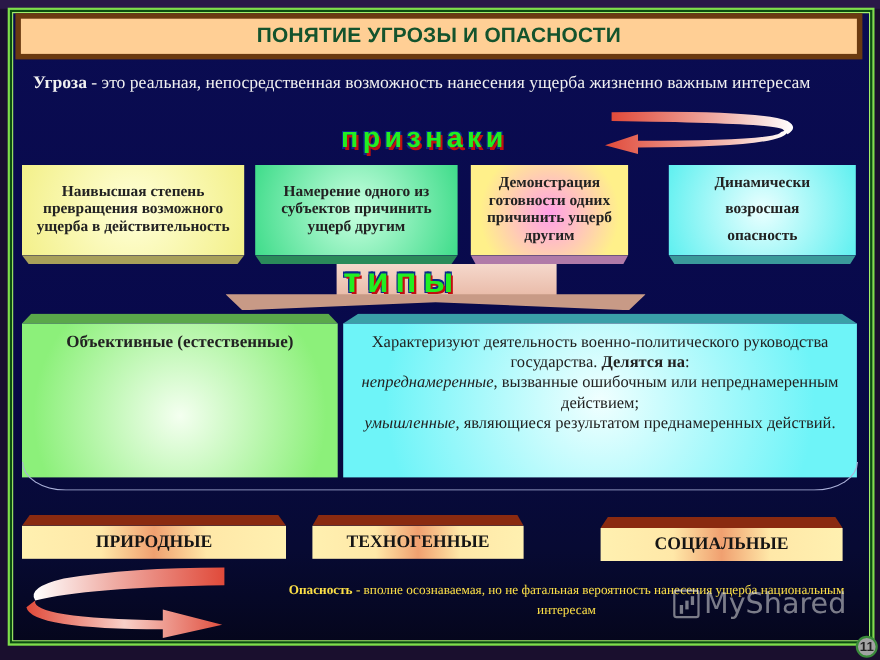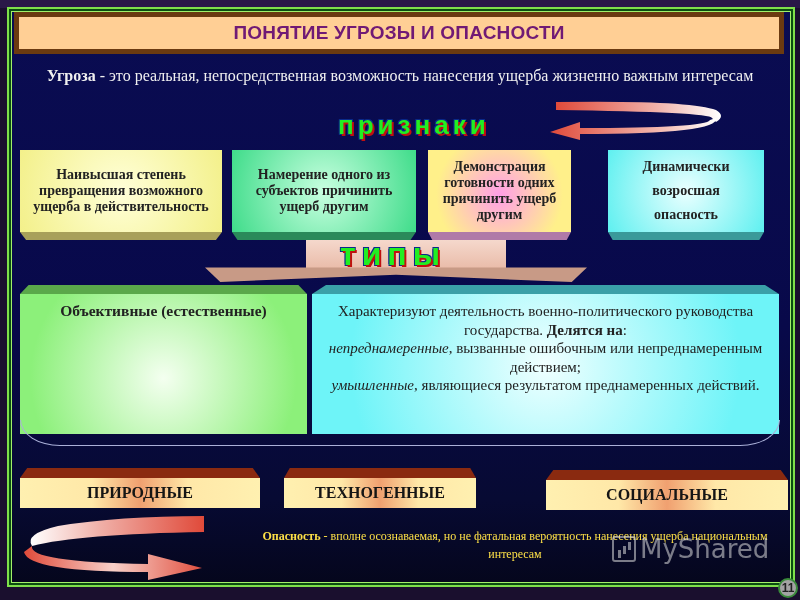--- a/index.html
+++ b/index.html
@@ -16,34 +16,33 @@
     }
 
     .title-bar {
       position: absolute; left: 14px; top: 12px; width: 770px; height: 42px;
       background: #6b3a10; padding: 5px;
     }
     .title-inner {
       width: 100%; height: 100%; background: #ffcf95;
       display: flex; align-items: center; justify-content: center;
       font-family: "Liberation Sans", sans-serif; font-weight: 700; font-size: 19px;
-      color: #701a75; letter-spacing: 0.2px;
+      color: #14532d; letter-spacing: 0.2px;
     }
 
     .def-threat {
       position: absolute; left: 30px; top: 66px; width: 740px;
-      color: #f0f0f0; font-size: 16px; text-align: center; line-height: 20px;
+      color: #f0f0f0; font-size: 16px; text-align: left; line-height: 20px;
     }
     .def-threat b { font-weight: 700; }
 
     .wordart {
       position: absolute; font-family: "Liberation Sans", "DejaVu Sans", sans-serif;
       font-weight: 900; color: #22ee22; letter-spacing: 3px;
       text-shadow: 2px 2px 0 #c01010, -1px -1px 0 #0a2a8a, 1px -1px 0 #0a2a8a, -1px 1px 0 #0a2a8a;
-      margin-left: 28px;
     }
     .wordart-signs { left: 310px; top: 110px; font-size: 26px; letter-spacing: 4px; }
     .wordart-types-bg {
       position: absolute; left: 306px; top: 240px; width: 200px; height: 32px;
       background: linear-gradient(180deg, #f5d8cc, #e8b8a5);
     }
     .wordart-types { left: 312px; top: 236px; font-size: 32px; letter-spacing: 6px; }
 
     .sign-box {
       position: absolute; top: 150px; height: 82px;
@@ -54,21 +53,21 @@
     .sign-box::after {
       content: ""; position: absolute; left: 0; right: 0; bottom: -8px; height: 8px;
       clip-path: polygon(0 0, 100% 0, 97% 100%, 3% 100%);
     }
     .sign-1 { left: 20px; width: 202px; background: radial-gradient(circle at 50% 50%, #ffffd8, #f3f08a); }
     .sign-1::after { background: #a8a05a; }
     .sign-2 { left: 232px; width: 184px; background: radial-gradient(circle at 50% 50%, #c8ffe0, #3fdc8a); }
     .sign-2::after { background: #2a8a5a; }
     .sign-3 { left: 428px; width: 143px; background: radial-gradient(circle at 50% 55%, #ff9ee8, #fff08a 75%); }
     .sign-3::after { background: #b07aa8; }
-    .sign-4 { left: 608px; width: 156px; background: radial-gradient(circle at 50% 50%, #eaffff, #5ef0f0); line-height: 24px; }
+    .sign-4 { left: 608px; width: 170px; background: radial-gradient(circle at 50% 50%, #eaffff, #5ef0f0); line-height: 24px; }
     .sign-4::after { background: #3a9a9a; }
 
     .types-bracket {
       position: absolute; left: 205px; top: 264px; width: 382px; height: 18px;
       background: #c89a86;
       clip-path: polygon(0 20%, 100% 20%, 96% 100%, 50% 60%, 4% 100%);
     }
 
     .type-box {
       position: absolute; top: 294px; height: 140px;
@@ -97,21 +96,21 @@
       display: flex; align-items: center; justify-content: center;
       font-weight: 700; font-size: 16px; color: #151515;
     }
     .cat-box::before {
       content: ""; position: absolute; left: 0; right: 0; top: -10px; height: 10px;
       background: #8a2a10;
       clip-path: polygon(3% 0, 97% 0, 100% 100%, 0 100%);
     }
     .cat-1 { left: 20px; width: 240px; }
     .cat-2 { left: 284px; width: 192px; }
-    .cat-3 { left: 546px; width: 242px; top: 480px; }
+    .cat-3 { left: 546px; width: 220px; top: 480px; }
 
     .def-danger {
       position: absolute; left: 255px; top: 527px; width: 520px;
       color: #fde047; font-size: 12px; text-align: center; line-height: 18px;
     }
 
     .arrow { position: absolute; }
 
     .watermark {
       position: absolute; left: 612px; top: 534px;

